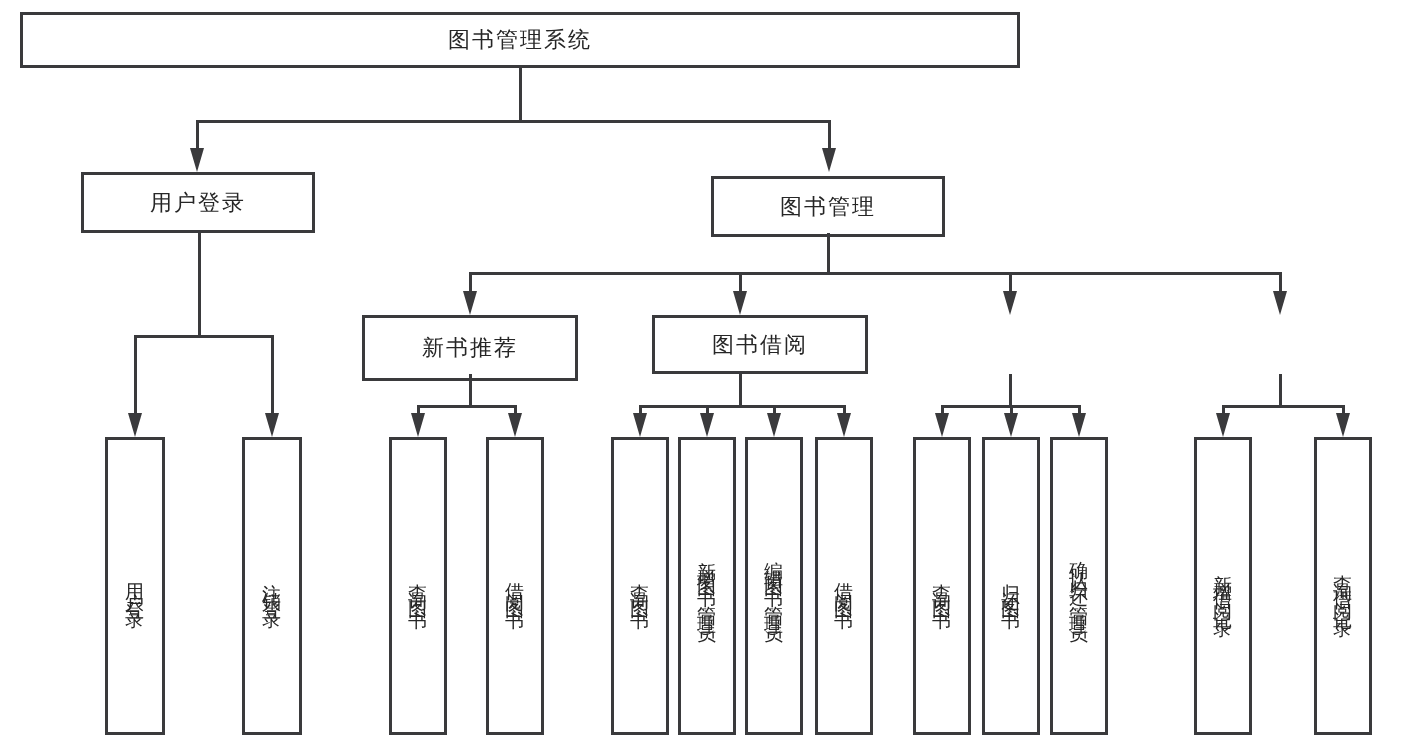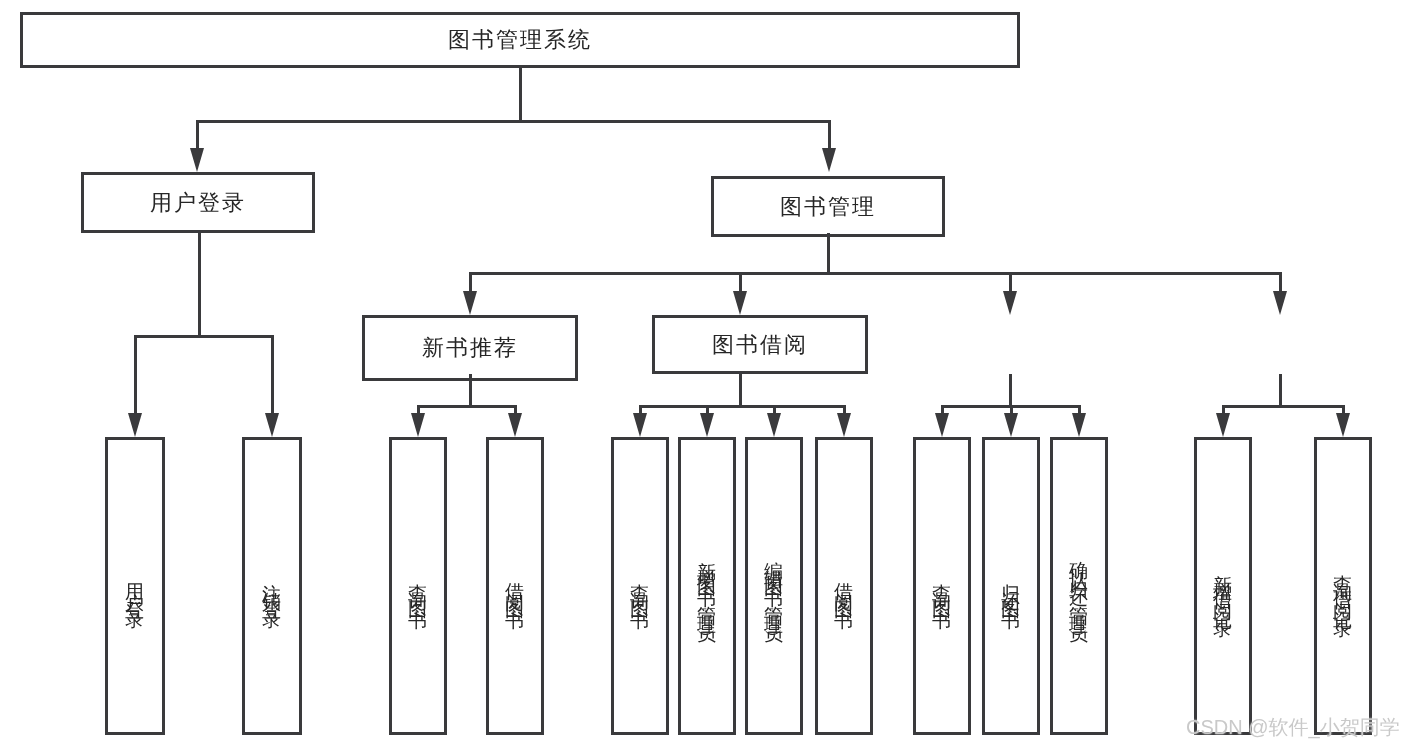--- a/index.html
+++ b/index.html
@@ -69,21 +69,20 @@
   <div class="node v-node" style="left:745px;top:437px;width:58px;height:298px;">编辑图书（管理员）</div>
   <div class="node v-node" style="left:815px;top:437px;width:58px;height:298px;">借阅图书</div>
 
   <div class="node v-node" style="left:913px;top:437px;width:58px;height:298px;">查询图书</div>
   <div class="node v-node" style="left:982px;top:437px;width:58px;height:298px;">归还图书</div>
   <div class="node v-node" style="left:1050px;top:437px;width:58px;height:298px;">确认归还（管理员）</div>
 
   <div class="node v-node" style="left:1194px;top:437px;width:58px;height:298px;">新增借阅记录</div>
   <div class="node v-node" style="left:1314px;top:437px;width:58px;height:298px;">查询借阅记录</div>
 
-  <div id="watermark">CSDN @软件_小贺同学</div>
 <div class="conn-line" style="left: 518.5px; top: 68px; width: 3px; height: 55px;"></div>
     <div class="conn-line" style="left: 195.5px; top: 120px; width: 635px; height: 3px;"></div>
     <div class="conn-line" style="left: 195.5px; top: 120px; width: 3px; height: 34px;"></div>
     <div class="arrow-head" style="left: 190px; top: 148px;"></div>
     <div class="conn-line" style="left: 827.5px; top: 120px; width: 3px; height: 34px;"></div>
     <div class="arrow-head" style="left: 822px; top: 148px;"></div>
     <div class="conn-line" style="left: 197.5px; top: 233px; width: 3px; height: 105px;"></div>
     <div class="conn-line" style="left: 133.5px; top: 335px; width: 140px; height: 3px;"></div>
     <div class="conn-line" style="left: 133.5px; top: 335px; width: 3px; height: 84px;"></div>
     <div class="arrow-head" style="left: 128px; top: 413px;"></div>

